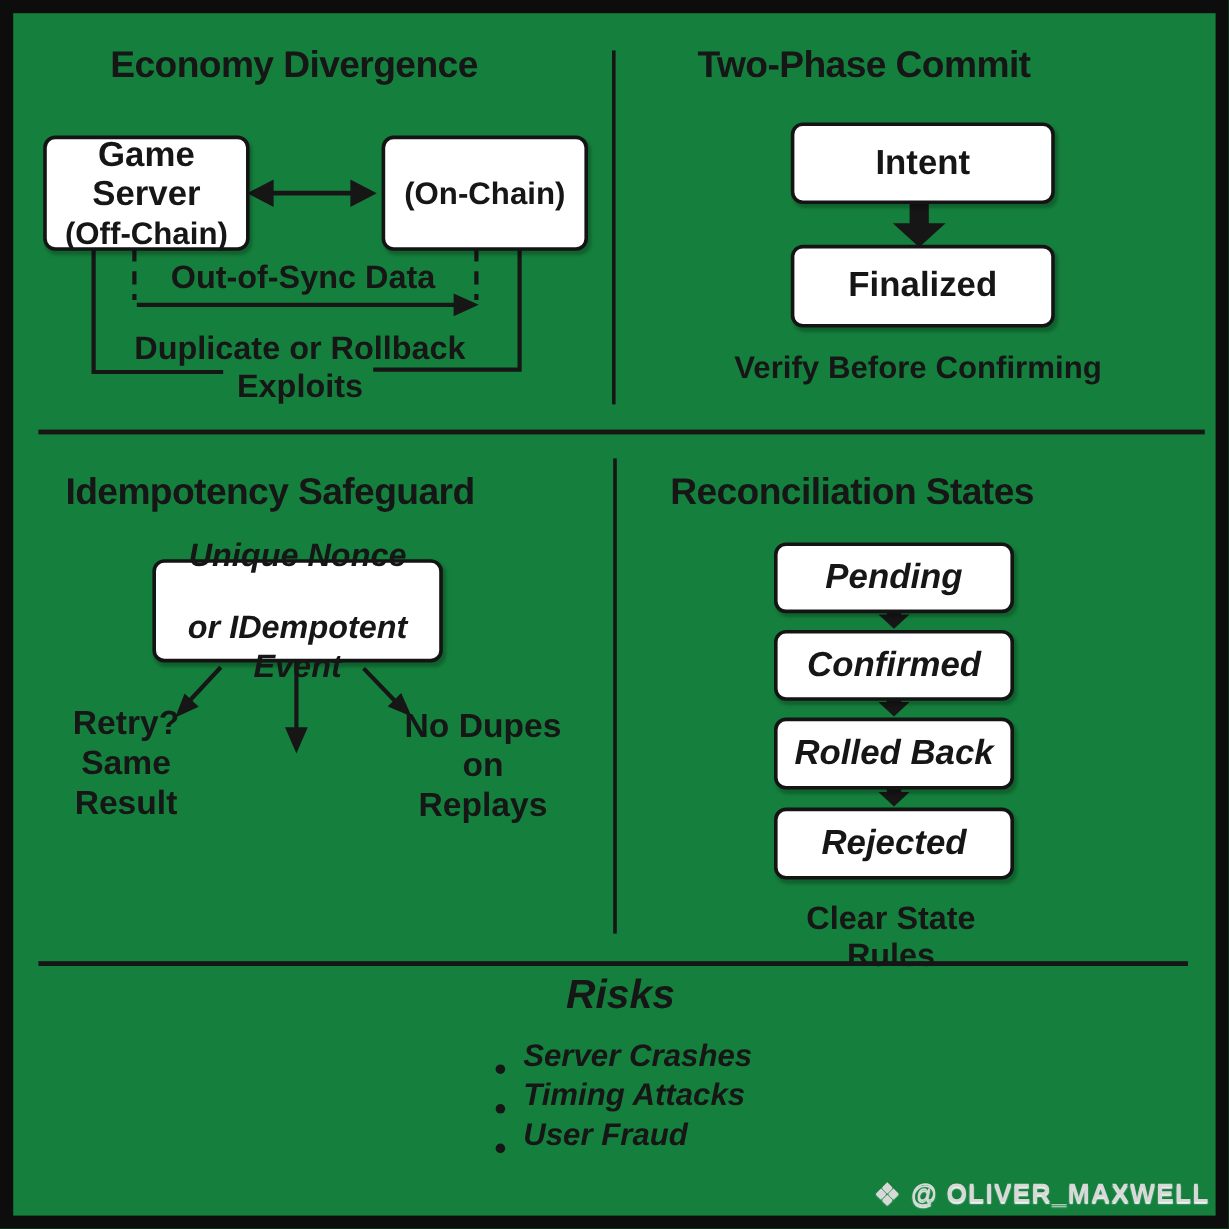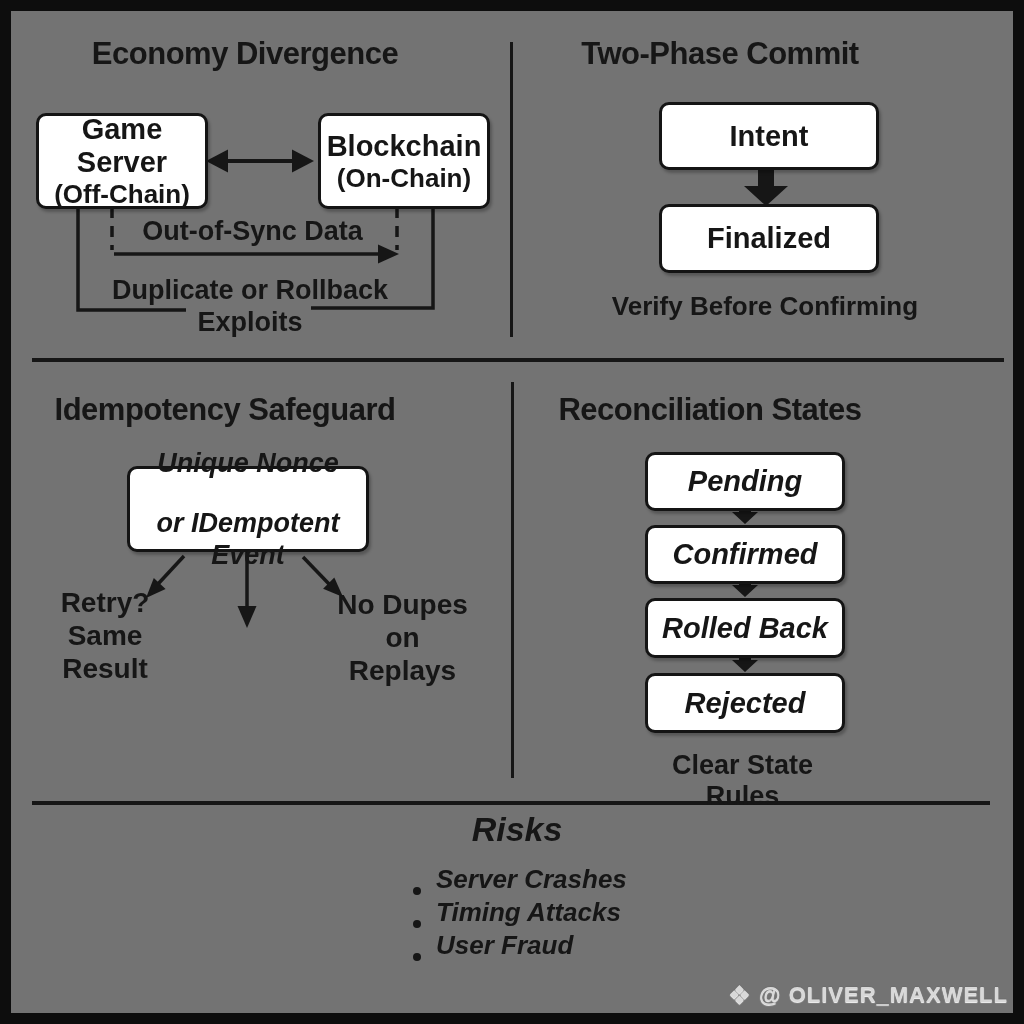--- a/index.html
+++ b/index.html
@@ -1,17 +1,17 @@
 <!DOCTYPE html>
 <html><head>
 <meta charset="utf-8">
 <style>
   html,body{margin:0;padding:0;background:#000;}
   .canvas{
-    position:relative;width:1024px;height:1024px;background:#737373;
+    position:relative;width:1024px;height:1024px;background:#15803d;
     font-family:"Liberation Sans","DejaVu Sans",sans-serif;color:#161616;
     overflow:hidden;
   }
   .frame{position:absolute;inset:0;border:11px solid #0d0d0d;z-index:6;}
   .divider{position:absolute;background:#161616;z-index:1;}
   #div-v-top{left:510px;top:42px;width:3px;height:295px;}
   #div-h-mid{left:32px;top:358px;width:972px;height:4px;}
   #div-v-bot{left:511px;top:382px;width:3px;height:396px;}
   #div-h-bot{left:32px;top:801px;width:958px;height:4px;}
 
@@ -98,21 +98,20 @@
   </svg>
 
   <div class="qtitle" style="left:40px;top:36px;width:410px;">Economy Divergence</div>
 
   <div class="node" style="left:36px;top:113px;width:166px;height:90px;">
     <span class="l1">Game Server</span>
     <span class="l2">(Off-Chain)</span>
   </div>
 
   <div class="node" style="left:318px;top:113px;width:166px;height:90px;">
-    <span class="l1">Blockchain</span>
     <span class="l2">(On-Chain)</span>
   </div>
 
   <div class="label it" style="left:110px;top:216px;width:285px;font-size:27px;">Out-of-Sync Data</div>
 
   <div class="label it" style="left:75px;top:274px;width:350px;font-size:27px;line-height:32px;">
     <span style="display:block;">Duplicate or Rollback</span>
     <span style="display:block;">Exploits</span>
   </div>
 

